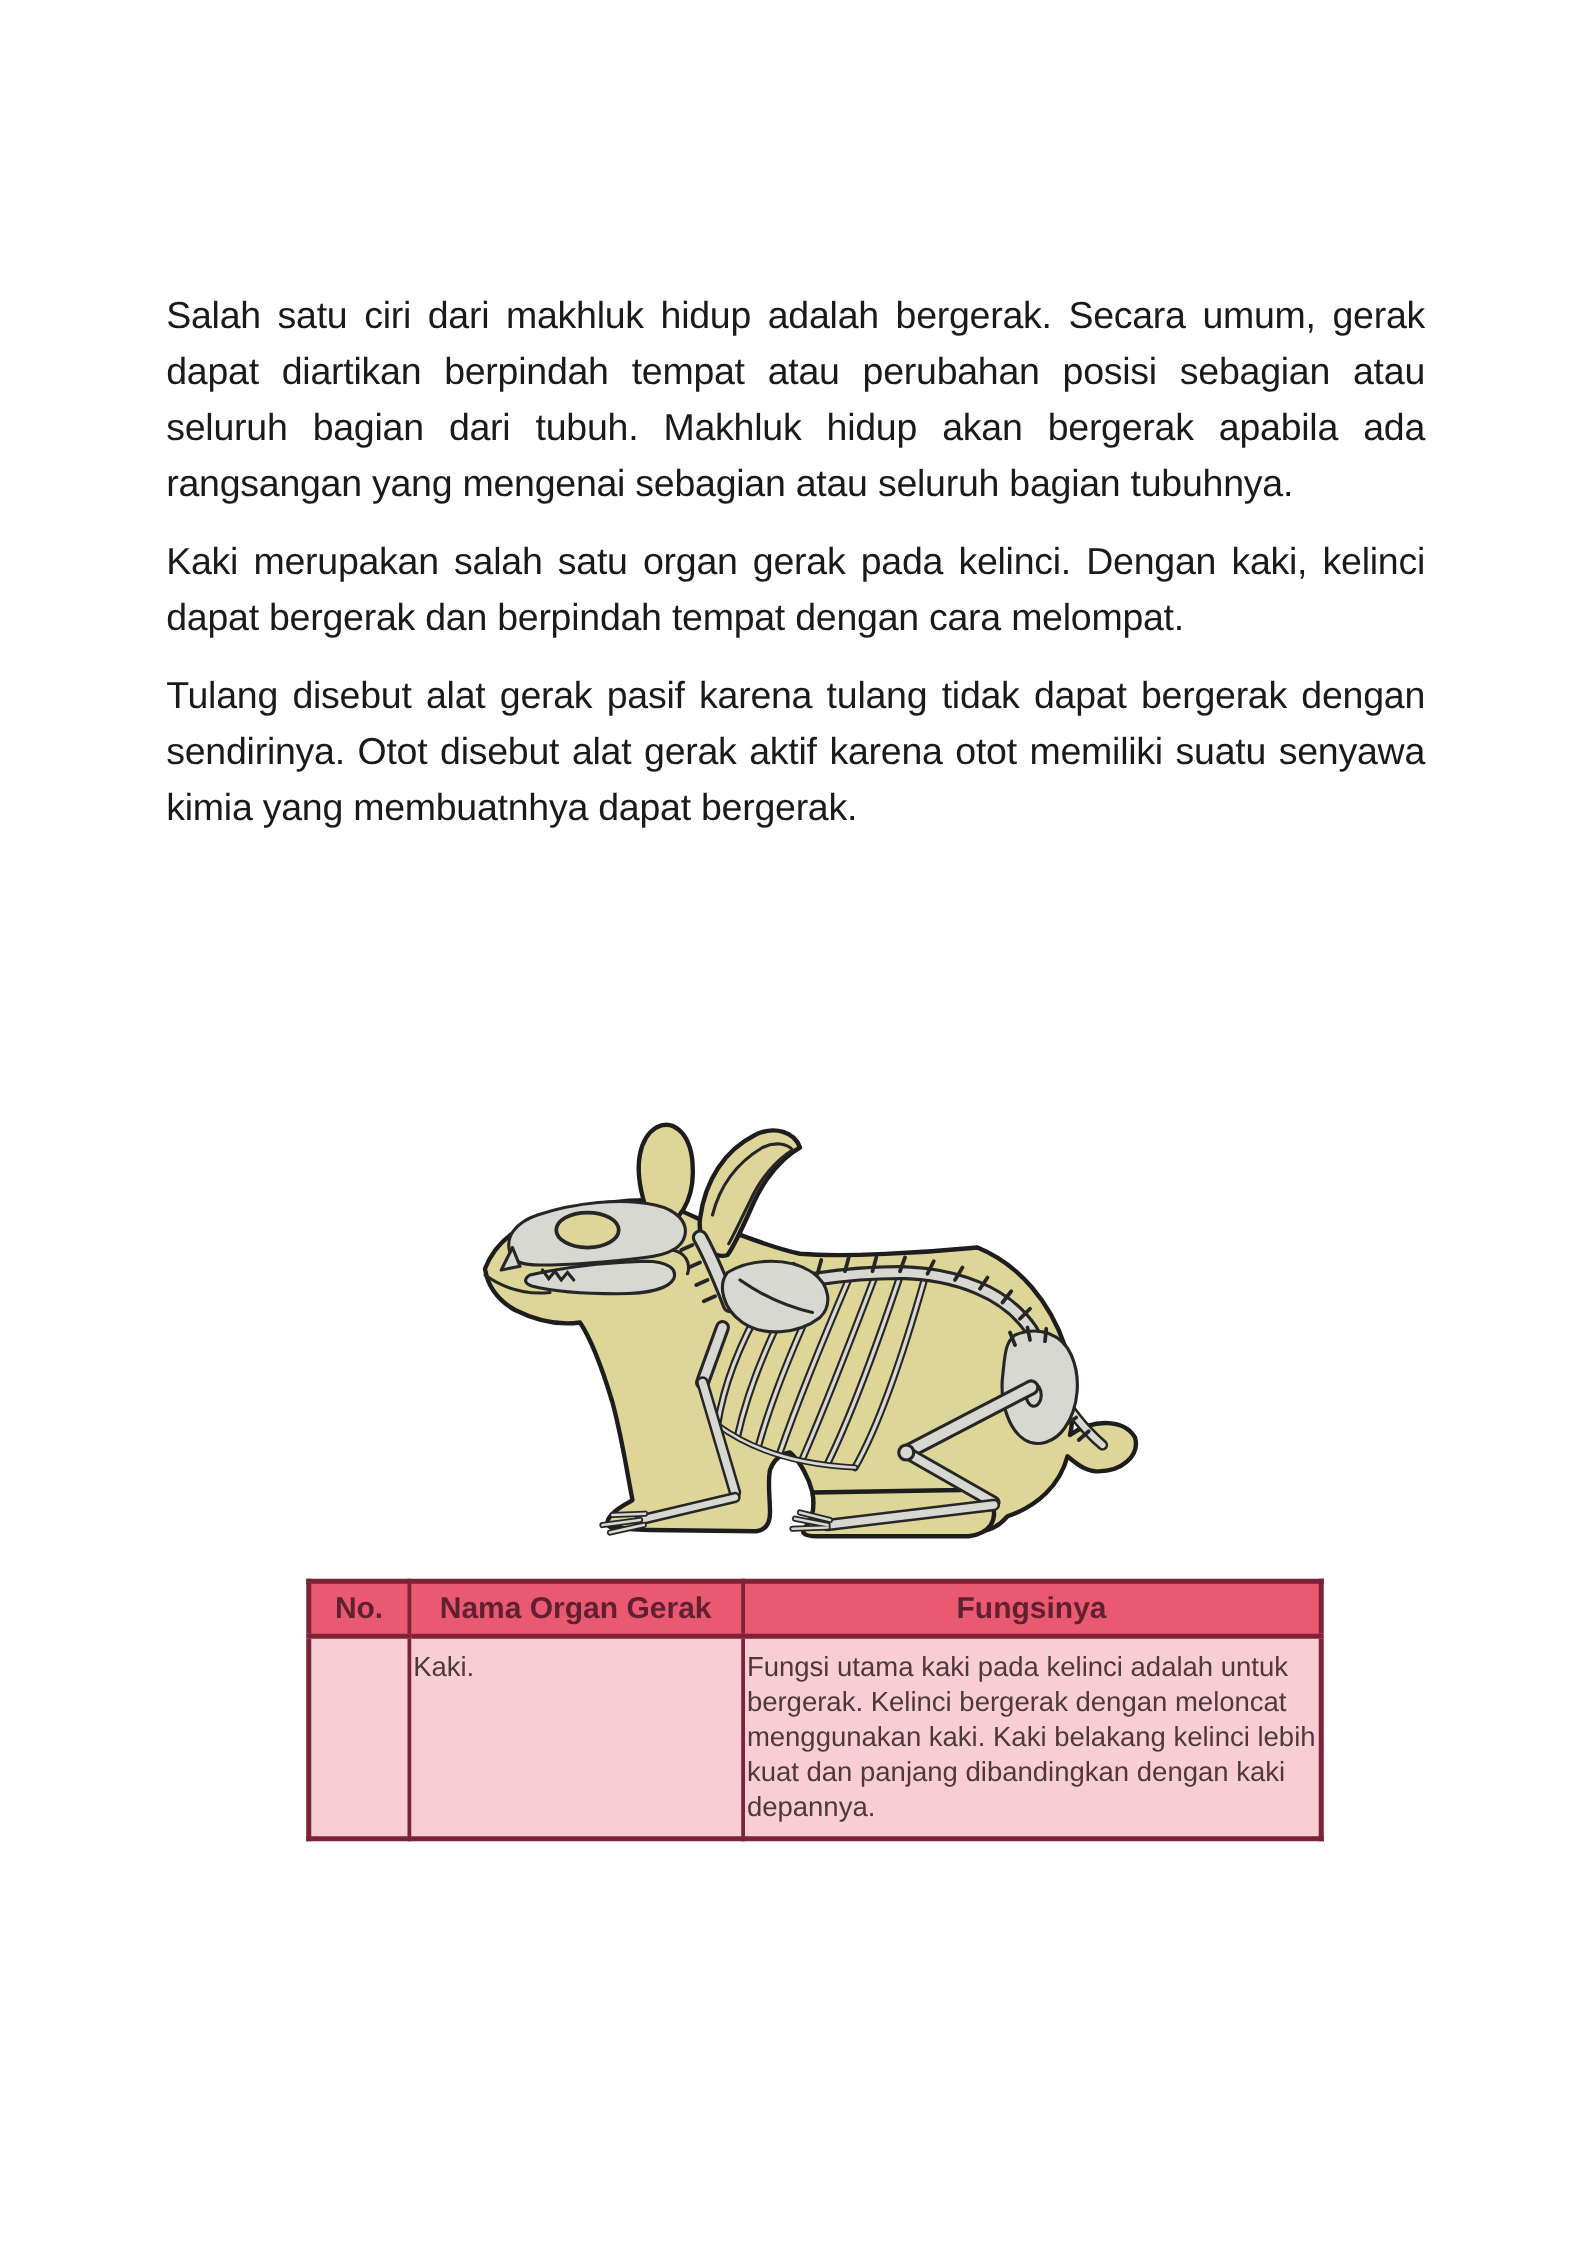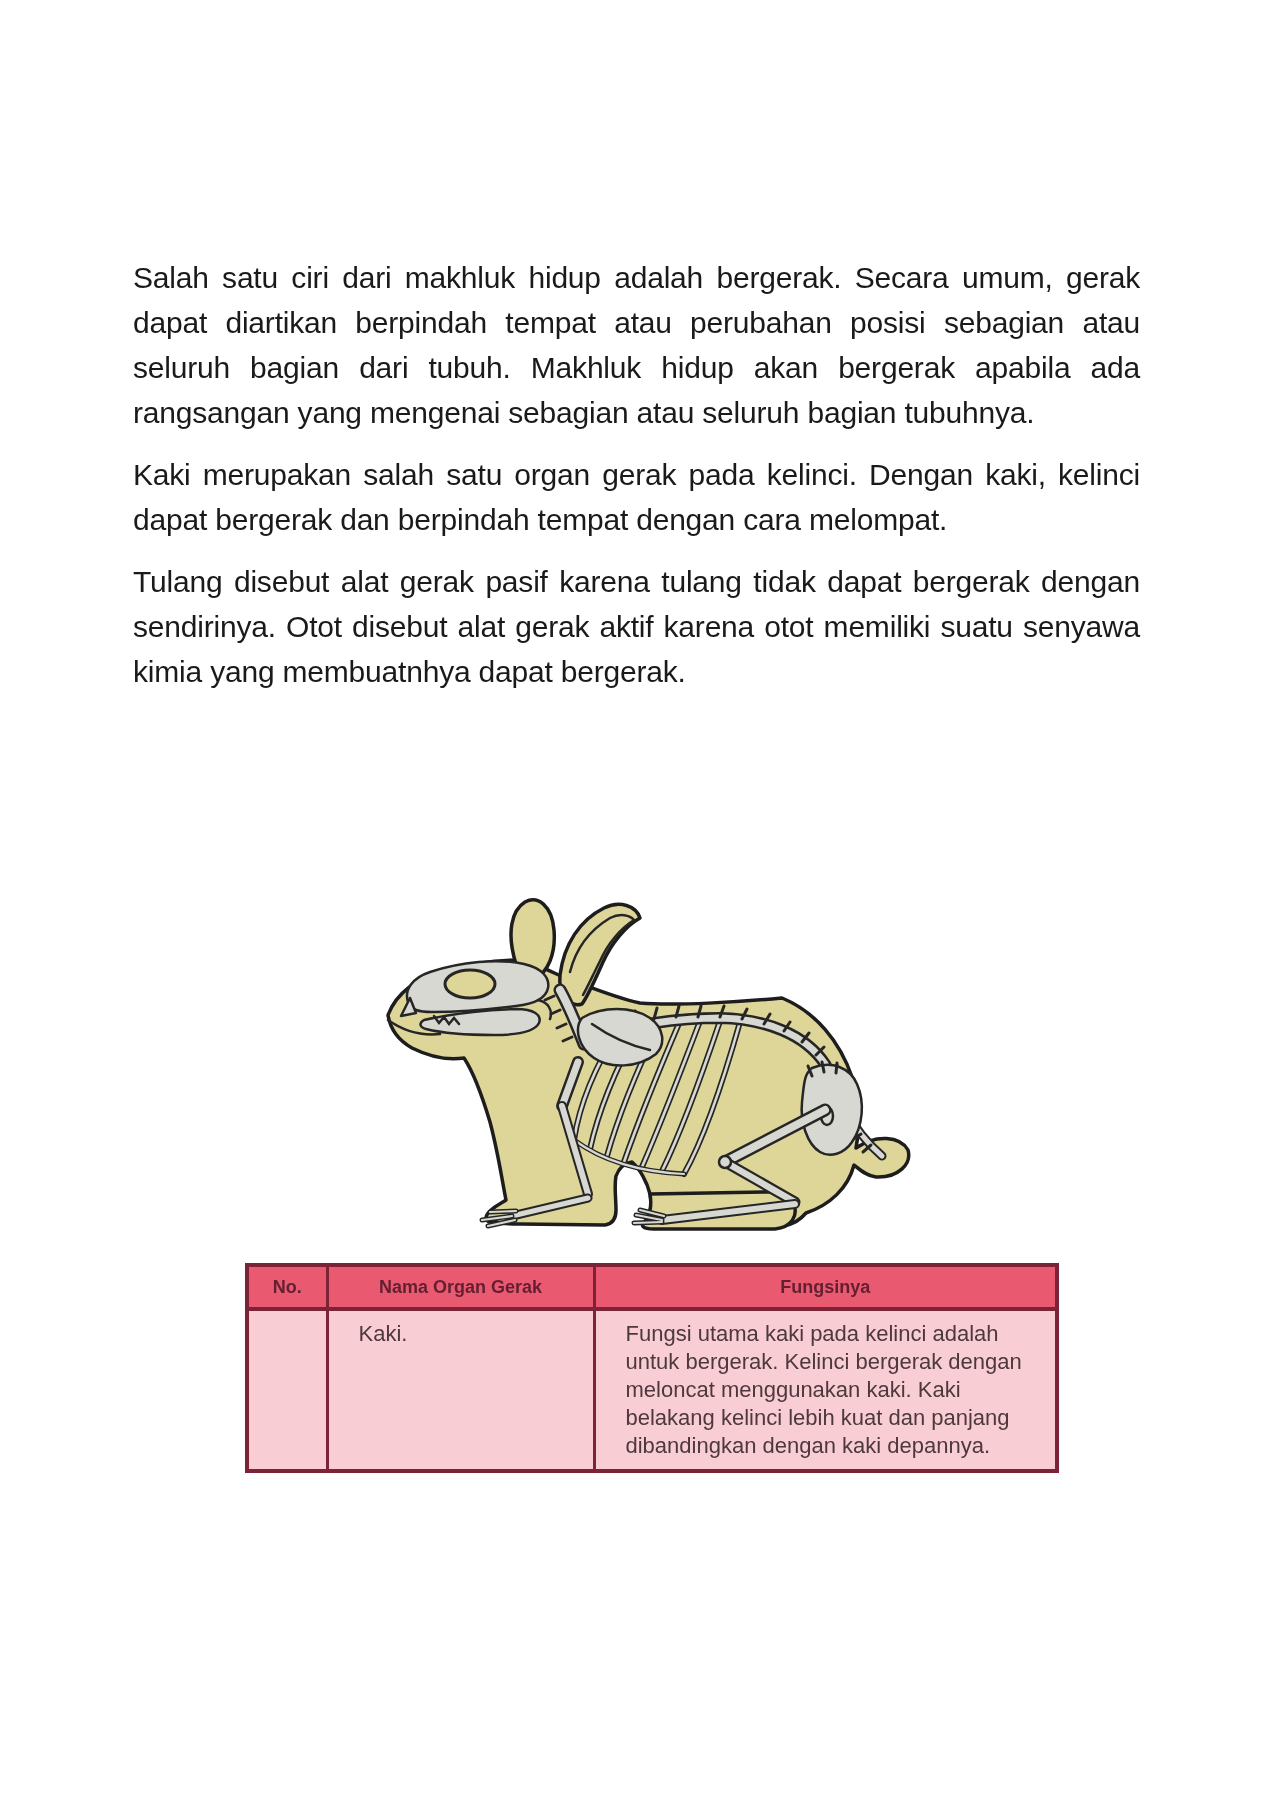--- a/index.html
+++ b/index.html
@@ -9,21 +9,20 @@
     width: 1273px;
     height: 1800px;
     background: #ffffff;
     overflow: hidden;
   }
   .content {
     position: absolute;
     left: 133px;
     top: 230px;
     width: 1007px;
-    margin-top: 25px;
   }
   .content p {
     margin: 0 0 17px 0;
     font-size: 30px;
     line-height: 45px;
     text-align: justify;
     color: #1a1a1a;
     letter-spacing: -0.2px;
   }
   .figure {
@@ -50,35 +49,35 @@
     left: 245px;
     top: 1263px;
     width: 810px;
     border-collapse: collapse;
     table-layout: fixed;
     border: 4px solid var(--tbl-border, #7c2338);
   }
   .organ-table th {
     background: var(--hdr-bg, #e9596f);
     color: var(--hdr-tx, #631f32);
-    font-size: 18px;
+    font-size: 24px;
     font-weight: bold;
     height: 44px;
     text-align: center;
     vertical-align: middle;
     border: 3px solid var(--tbl-border, #7c2338);
     border-bottom-width: 4px;
   }
   .organ-table td {
     background: var(--body-bg, #f8ced4);
     color: var(--body-tx, #4d383d);
     font-size: 22px;
     line-height: 28px;
     vertical-align: top;
-    padding: 9px 30px;
+    padding: 9px 2px;
     height: 145px;
     border: 3px solid var(--tbl-border, #7c2338);
   }
 </style>
 </head>
 <body>
 
 <div class="page">
 
   <div class="content">

